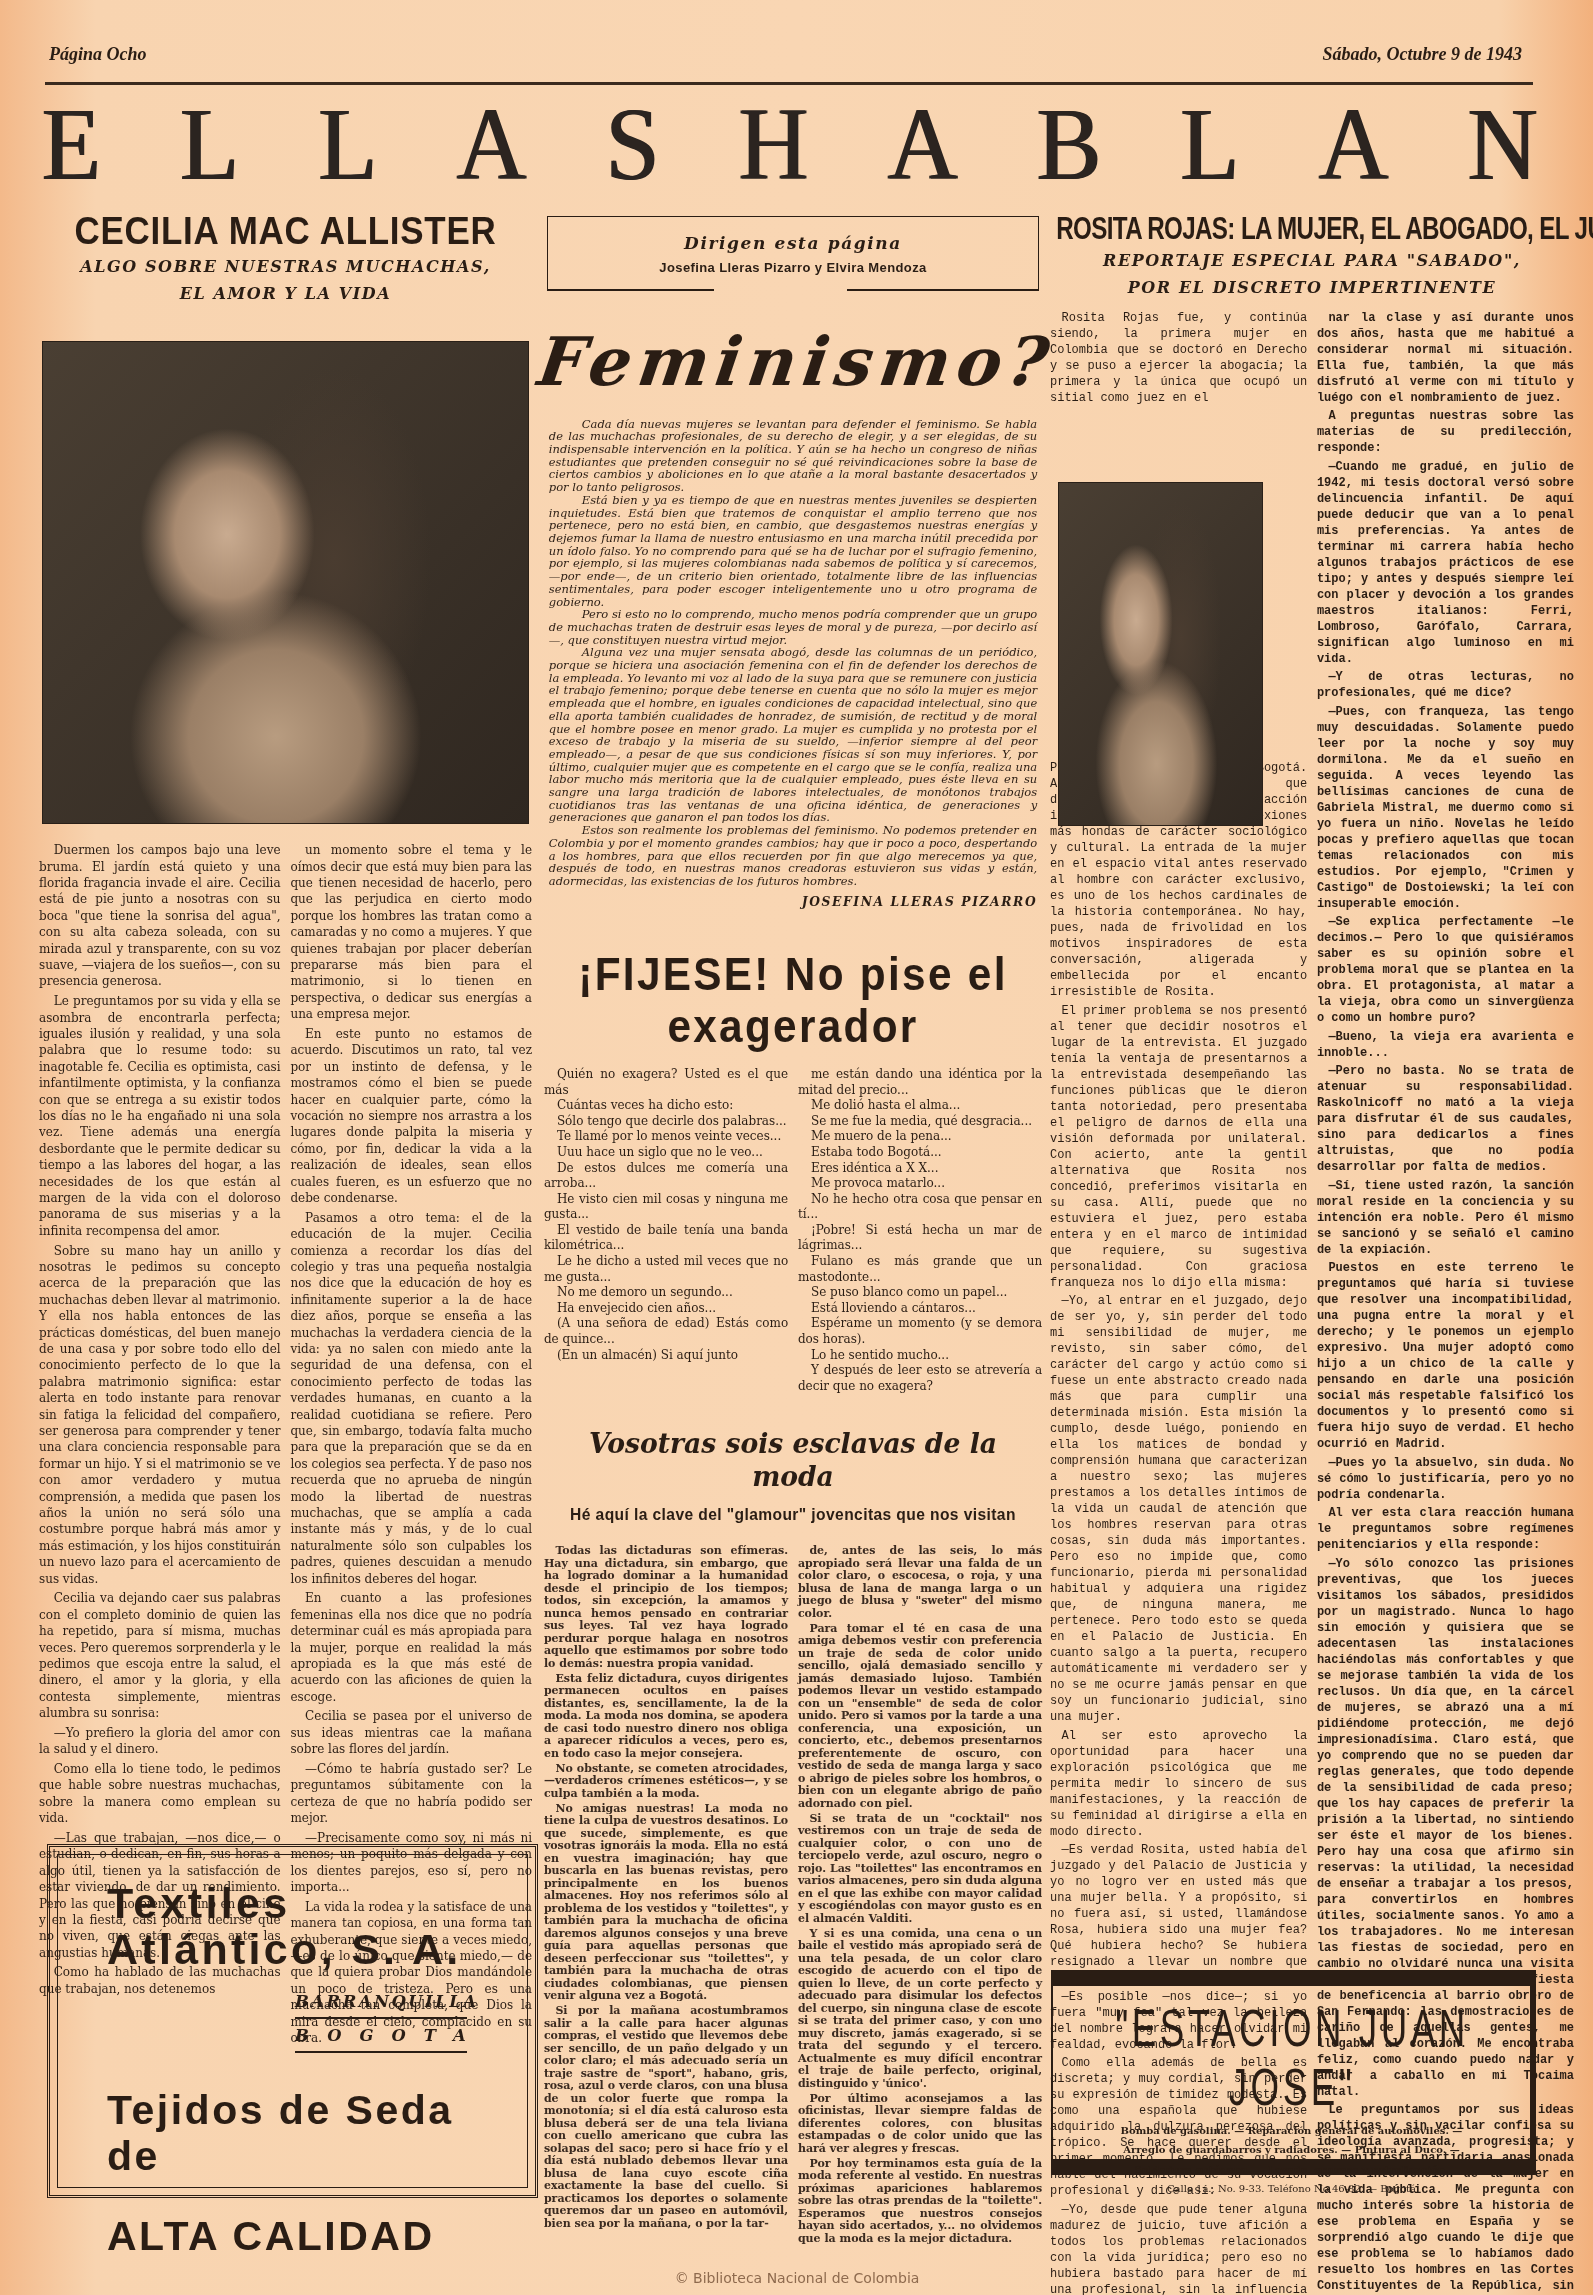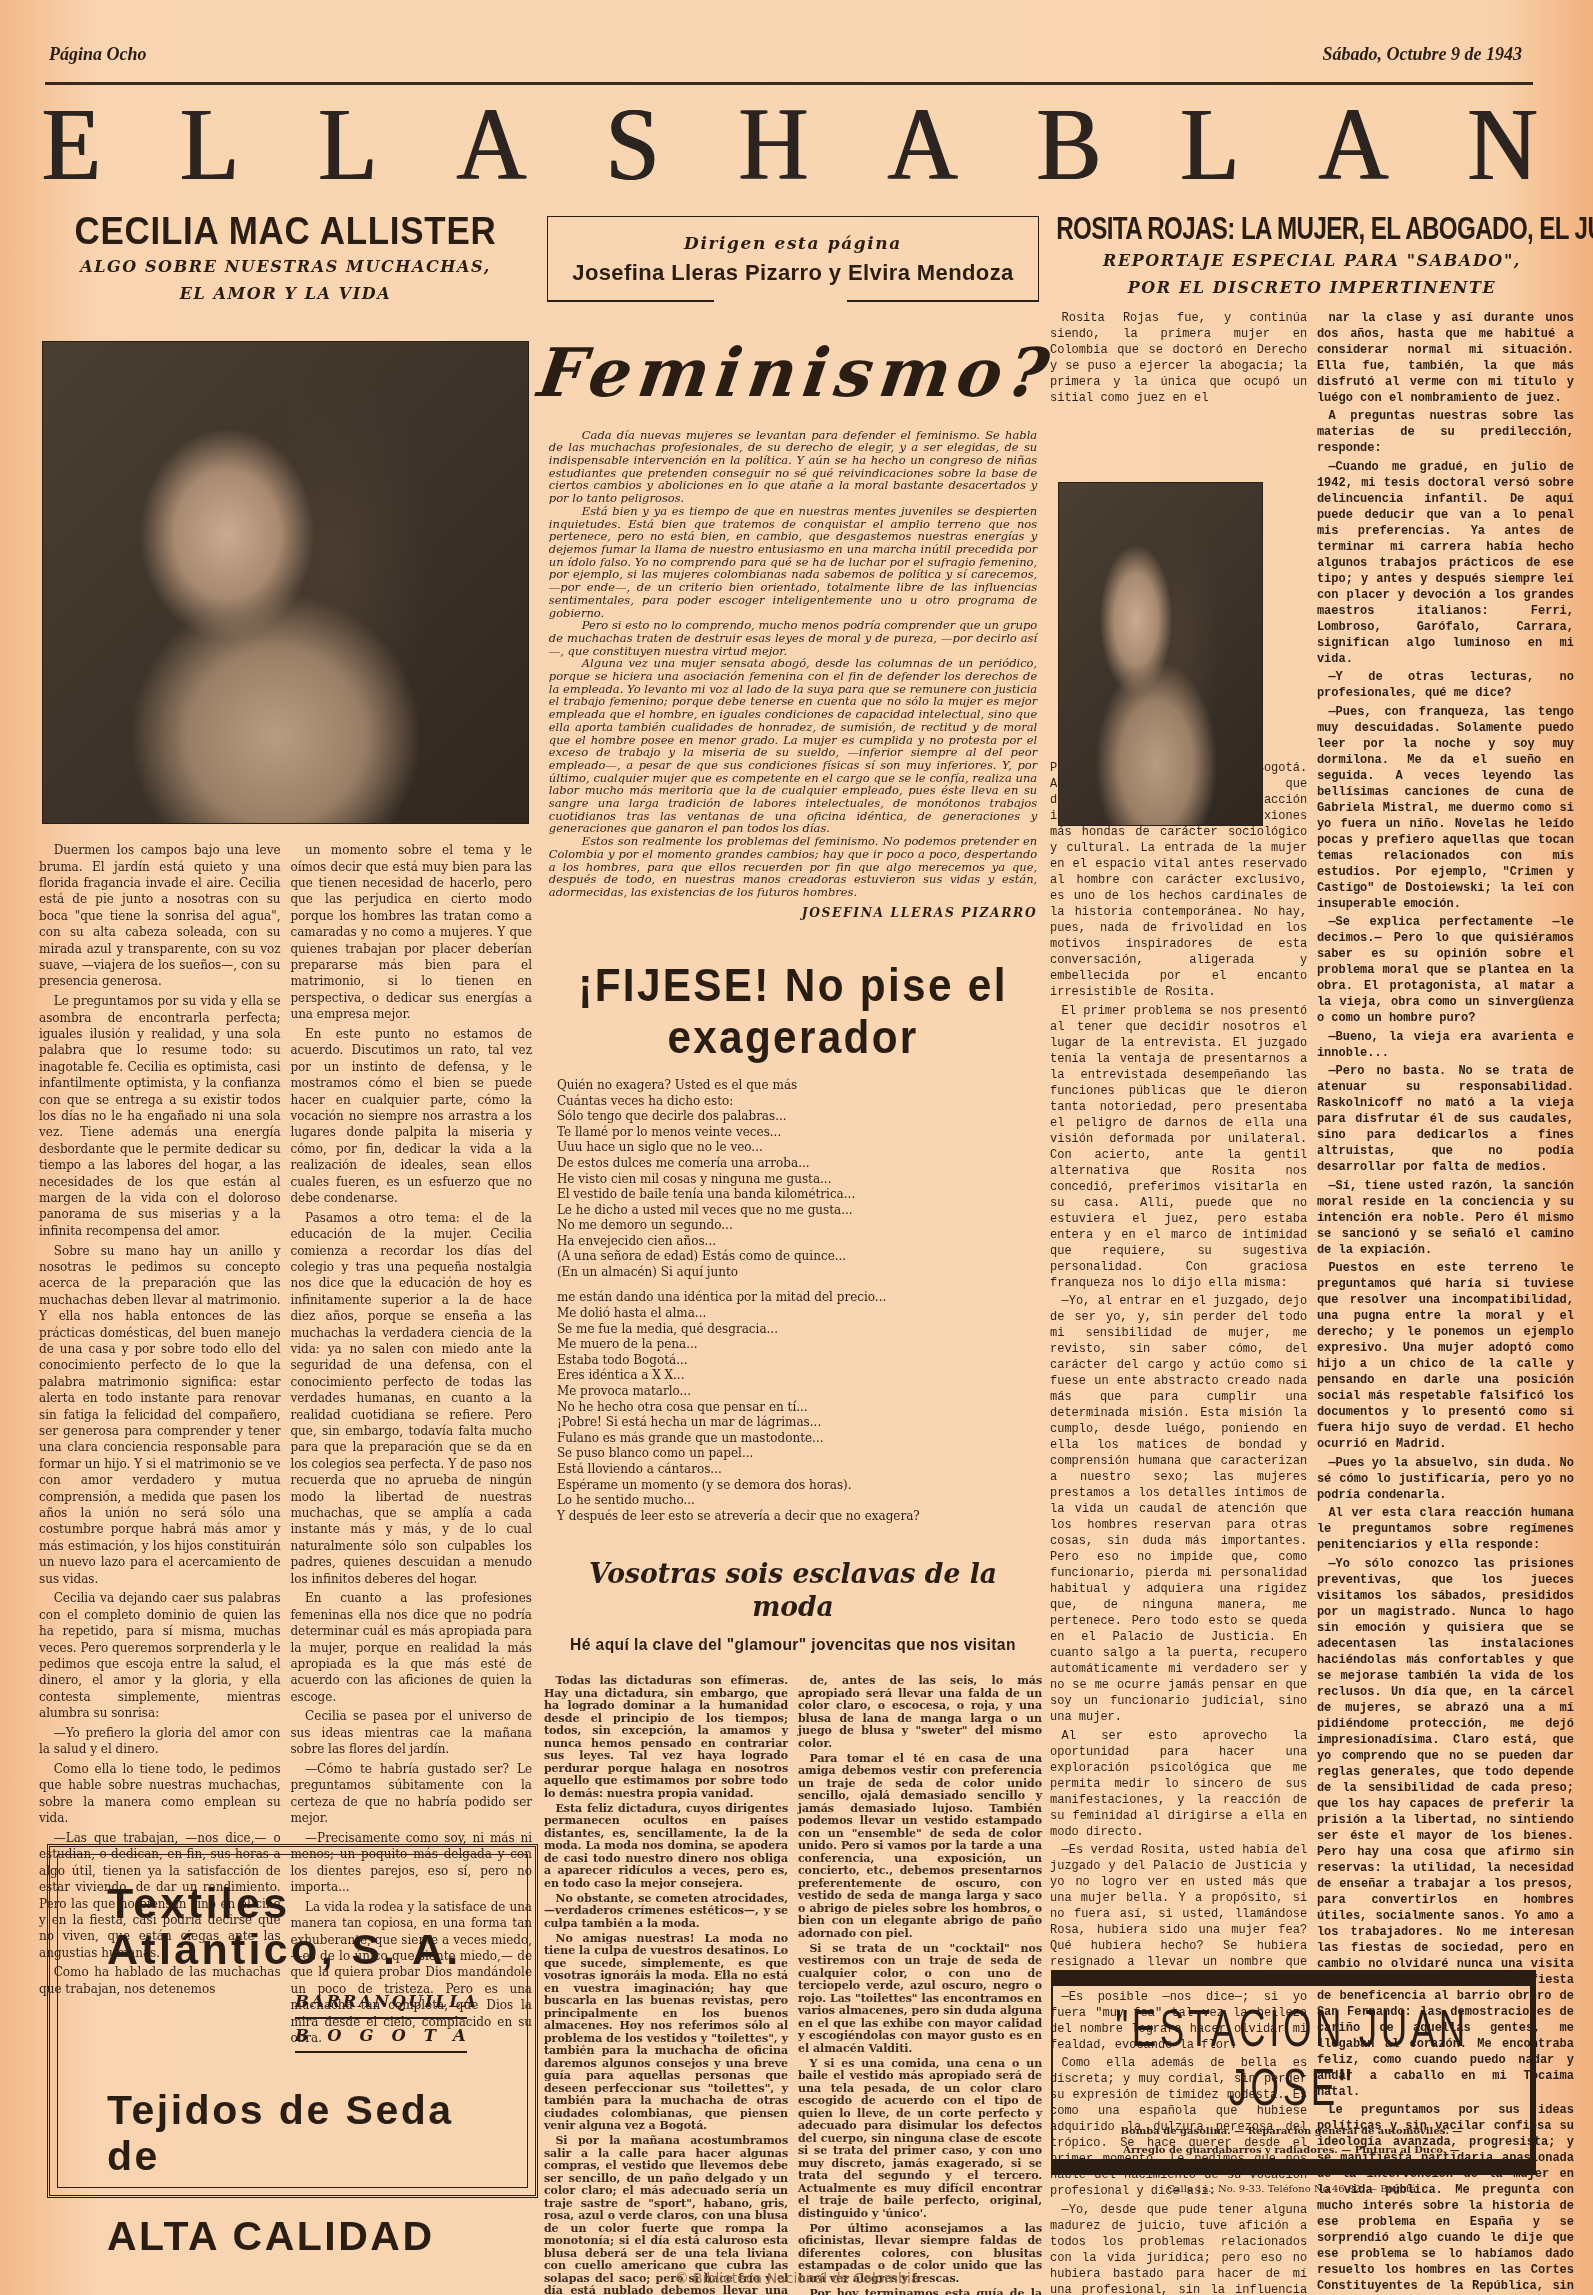--- a/index.html
+++ b/index.html
@@ -50,29 +50,29 @@
 
   .body-cols { display: flex; gap: 9.8px; margin-top: 18px; }
   .body-cols .bc { flex: 1; font-family: "DejaVu Serif", serif; font-size: 12px; line-height: 16.4px; text-align: justify; hyphens: auto; }
   .bc p { text-indent: 14.7px; margin-bottom: 3.3px; }
 
   
   .box-dir { border: 1.6px solid #2a1d14; border-bottom: none; margin: 4.9px 8.2px 0 8.2px; padding: 16.4px 8.2px 16.4px; text-align: center; position: relative; }
   .box-dir::after { content: ""; position: absolute; left: -1.6px; right: -1.6px; bottom: 0; height: 2.5px;
     background: linear-gradient(90deg, #2a1d14 0 34%, transparent 34% 61%, #2a1d14 61% 100%); }
   .dir-1 { font-family: "DejaVu Serif", serif; font-style: italic; font-weight: bold; font-size: 17px; letter-spacing: 1.6px; }
-  .dir-2 { font-family: "Liberation Sans", sans-serif; font-weight: bold; font-size: 22px; margin-top: 6.6px; letter-spacing: 0.4px; }
+  .dir-2 { font-family: "Liberation Sans", sans-serif; font-weight: bold; font-size: 13px; margin-top: 6.6px; letter-spacing: 0.4px; }
 
   .feminismo { text-align: center; font-family: "DejaVu Serif", serif; font-style: italic; font-weight: bold; font-size: 67px; letter-spacing: 6.6px; margin-top: 31px; transform: skewX(-8deg); }
   .intro-it { font-family: "DejaVu Serif", serif; font-style: italic; font-size: 11.5px; line-height: 12.7px; text-align: justify; margin: 16.4px 9.8px 0 9.8px; }
   .intro-it p { text-indent: 33px; }
   .byline { text-align: right; font-family: "DejaVu Serif", serif; font-style: italic; font-weight: bold; font-size: 12.3px; letter-spacing: 1.6px; margin: 6.6px 9.8px 0 0; }
 
   .fijese { text-align: center; font-family: "Liberation Sans", sans-serif; font-weight: bold; font-size: 46px; line-height: 52px; letter-spacing: 2.5px; margin-top: 39px; transform: scaleX(0.92); }
-  .two-col { display: flex; gap: 9.8px; margin: 14.7px 4.9px 0 4.9px; flex-direction: column; }
+  .two-col { display: flex; gap: 9.8px; margin: 14.7px 4.9px 0 4.9px; }
   .two-col .c { flex: 1; font-family: "DejaVu Serif", serif; font-size: 12px; line-height: 15.6px; text-align: justify; }
   .two-col .c p { text-indent: 13px; }
 
   .vosotras { text-align: center; font-family: "DejaVu Serif", serif; font-style: italic; font-weight: bold; font-size: 28px; margin-top: 33px; transform: scaleX(0.95); }
   .glamour { text-align: center; font-family: "Liberation Sans", sans-serif; font-weight: bold; font-size: 15.6px; margin-top: 13px; letter-spacing: 0.4px; }
   .moda-cols { display: flex; gap: 9.8px; margin: 21px 4.9px 0 4.9px; }
   .moda-cols .c { flex: 1; font-family: "DejaVu Serif", serif; font-size: 11px; line-height: 12.5px; text-align: justify; font-weight: bold; color: #3a2a20; }
   .moda-cols .c p { text-indent: 11.5px; margin-bottom: 2.5px; }
 
   

